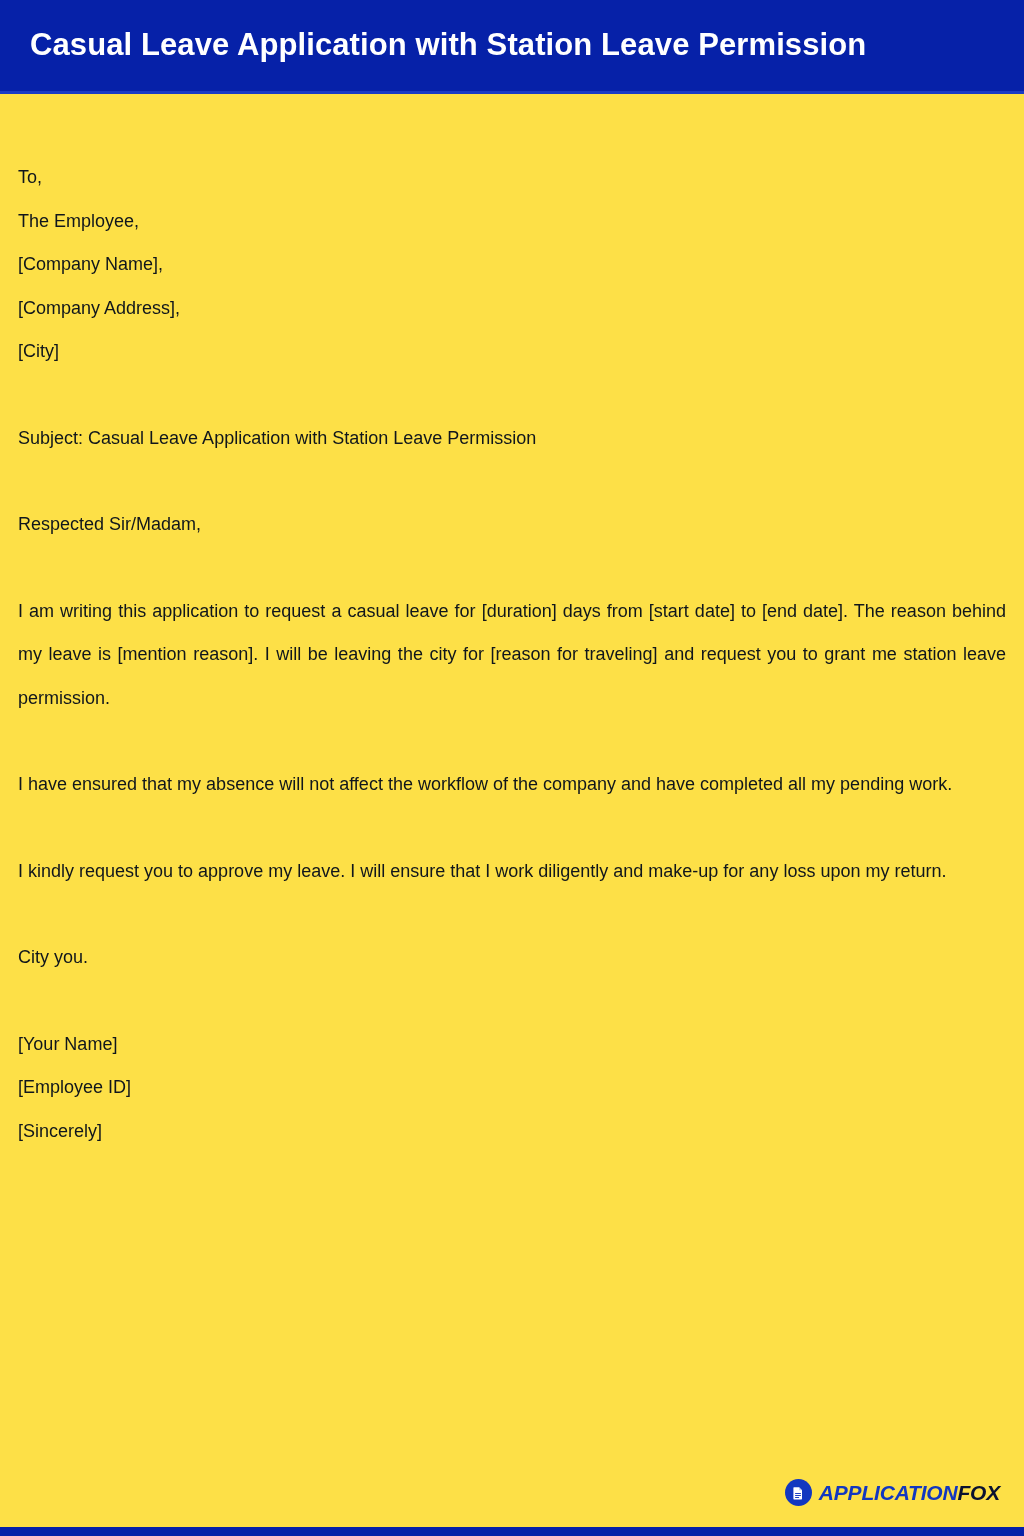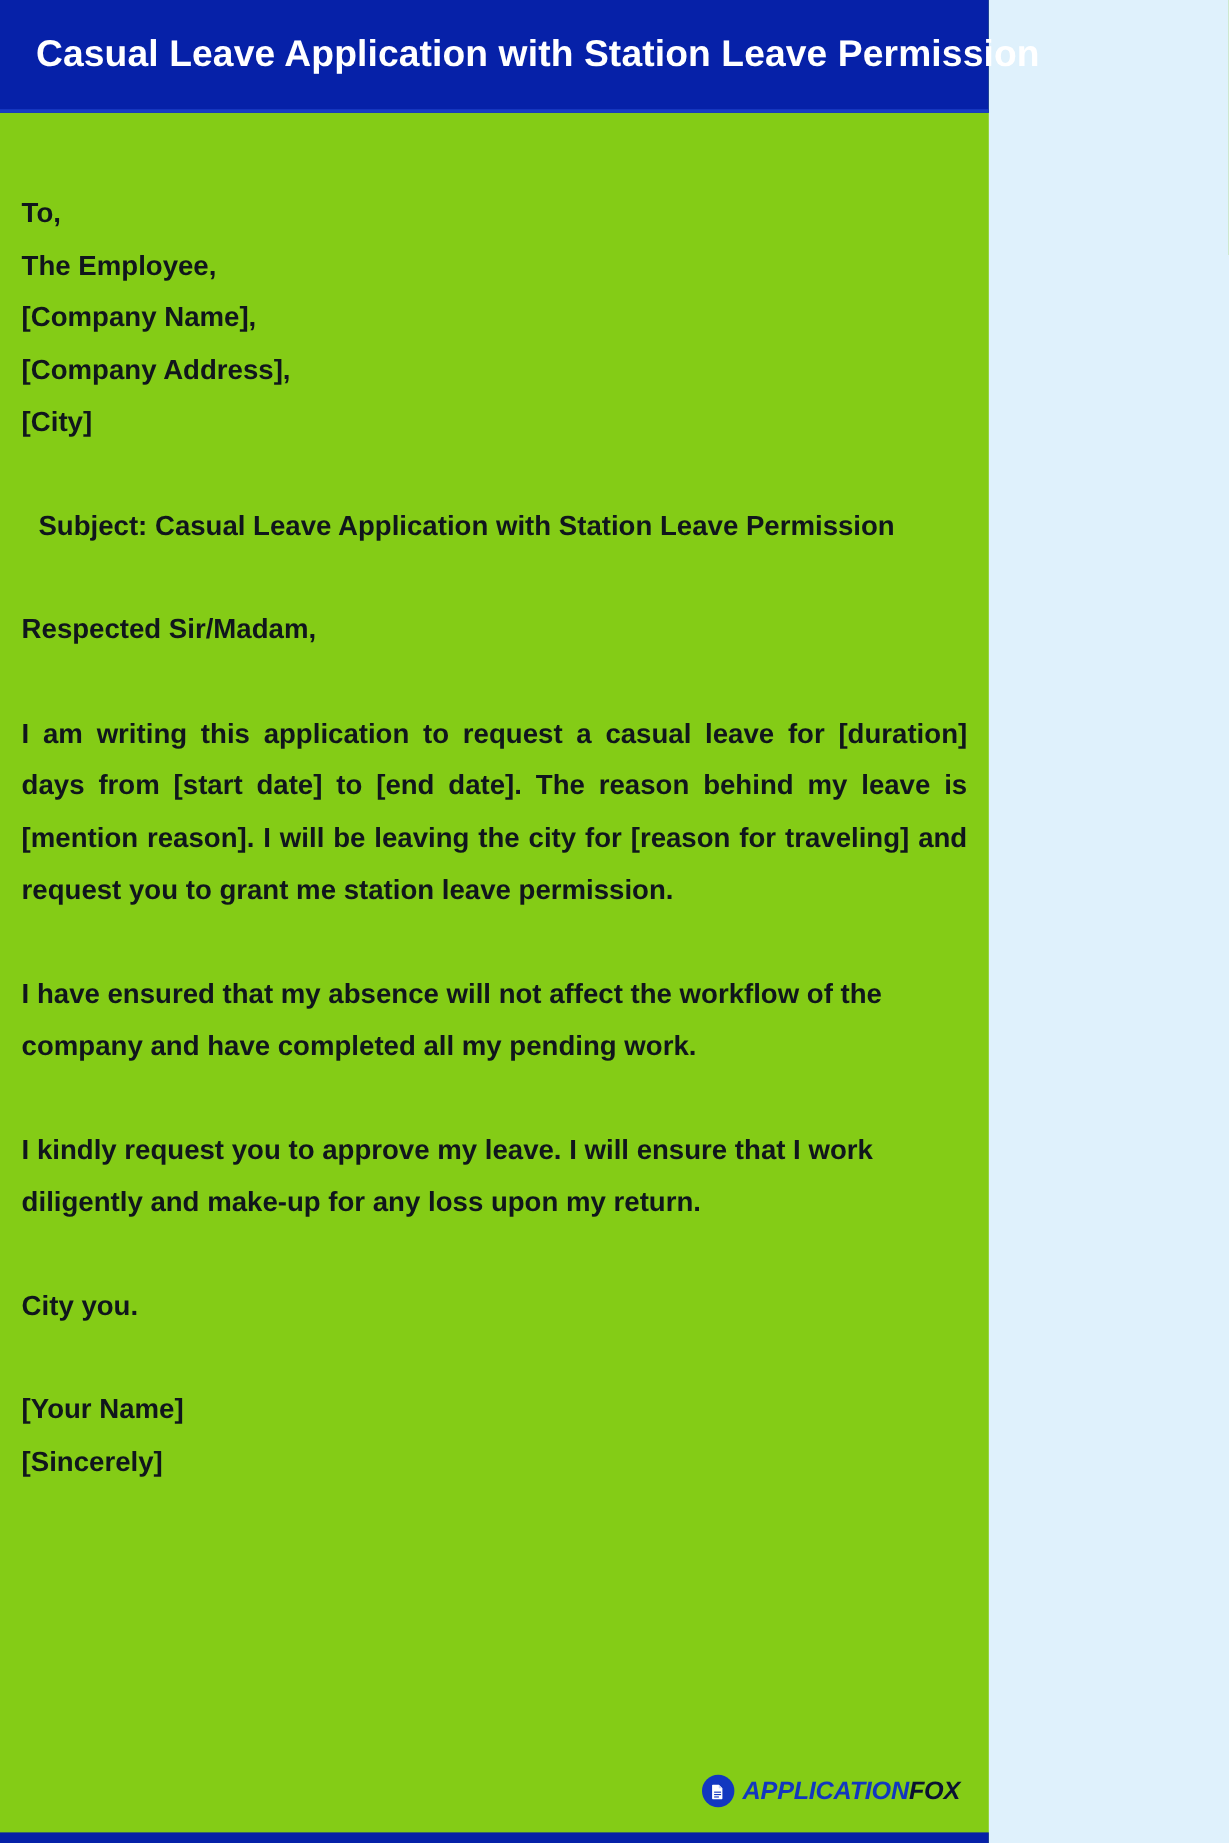--- a/index.html
+++ b/index.html
@@ -10,23 +10,23 @@
   body {
     width: 1024px;
     height: 1536px;
     background: #dff1fc;
     font-family: "Liberation Sans", sans-serif;
     overflow: hidden;
     position: relative;
   }
 
   .page {
-    width: 824px;
+    width: 1024px;
     height: 1536px;
-    background: #84cc16;
+    background: #fde047;
     display: flex;
     flex-direction: column;
     position: relative;
     box-sizing: border-box;
   }
 
   
   .header-band {
     background: #0621a8;
     height: 94px;
@@ -50,36 +50,36 @@
   
   .letter-body {
     flex: 1 1 auto;
     padding: 62px 18px 0 18px;
     box-sizing: border-box;
     position: relative;
   }
 
   .block {
     color: #10161c;
-    font-size: 23px;
+    font-size: 18px;
     line-height: 43.5px;
     font-family: "Liberation Sans", sans-serif;
-    font-weight: 700;
+    font-weight: 400;
   }
 
   .address-block {
     margin: 0 0 43px 0;
   }
   .address-line {
     display: block;
     white-space: nowrap;
   }
 
   .subject-line {
-    margin: 0 0 43px 14px;
+    margin: 0 0 43px 0;
     white-space: nowrap;
   }
 
   .salutation {
     margin: 0 0 43px 0;
     white-space: nowrap;
   }
 
   .para {
     margin: 0 0 43px 0;
@@ -171,20 +171,21 @@
     <div class="block para">I am writing this application to request a casual leave for [duration] days from [start date] to [end date]. The reason behind my leave is [mention reason]. I will be leaving the city for [reason for traveling] and request you to grant me station leave permission.</div>
 
     <div class="block para last-left">I have ensured that my absence will not affect the workflow of the company and have completed all my pending work.</div>
 
     <div class="block para last-left">I kindly request you to approve my leave. I will ensure that I work diligently and make-up for any loss upon my return.</div>
 
     <div class="block thanks">City you.</div>
 
     <div class="block signature-block">
       <span class="signature-line">[Your Name]</span>
+      <span class="signature-line">[Employee ID]</span>
       <span class="signature-line">[Sincerely]</span>
     </div>
 
   </div>
 
   <div class="footer-logo">
     <span class="logo-mark">
       <svg width="16" height="16" viewBox="0 0 16 16" aria-hidden="true">
         <path d="M4 2.2 h5 l3 3 v8.6 a0.6 0.6 0 0 1 -0.6 0.6 H4 a0.6 0.6 0 0 1 -0.6 -0.6 V2.8 A0.6 0.6 0 0 1 4 2.2 Z" fill="#ffffff"></path>
         <path d="M9 2.2 v3 h3 Z" fill="#c9d4f5"></path>

